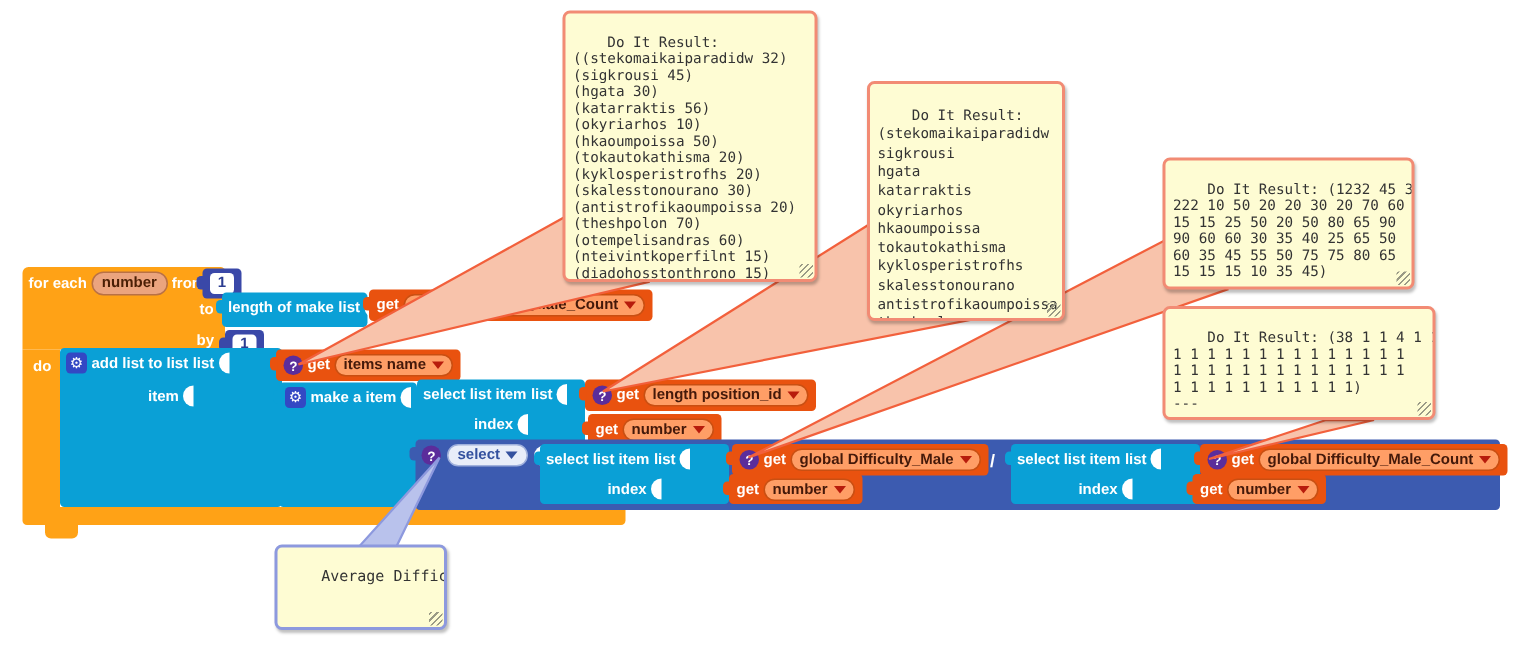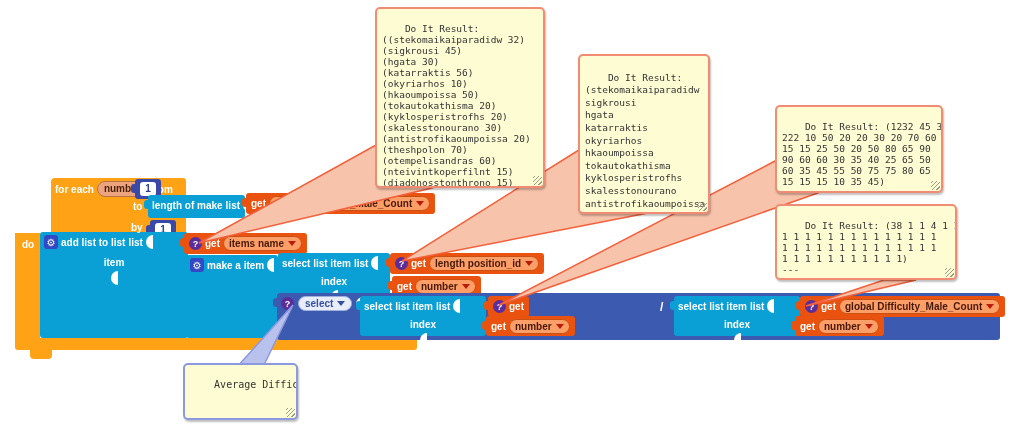--- a/index.html
+++ b/index.html
@@ -6,21 +6,21 @@
   .stage{position:relative;width:1023px;height:431px;background:#fff;overflow:hidden;
          font-family:"Liberation Sans",sans-serif;}
   
   .blk{position:absolute;border-radius:3px;box-sizing:border-box;}
   .control{background:#FFA216;}
   .lists{background:#0AA0D6;}
   .math{background:#3C5BB0;}
   .mathdark{background:#3A48A8;}
   .vars{background:#E9520F;}
   .brow{display:flex;align-items:center;gap:3px;padding:3px 4px;}
-  .brow.right{justify-content:center;flex-direction:column;}
+  .brow.right{justify-content:center;}
   .lbl{color:#fff;font-size:10px;font-weight:bold;white-space:nowrap;}
   .sock{width:7px;height:14px;background:#fff;border-radius:7px 0 0 7px;flex:0 0 auto;}
   .ptab::before{content:"";position:absolute;left:-4px;top:5px;width:5px;height:9px;
                 background:inherit;border-radius:3px 0 0 3px;}
   
   .varfield{background:#EBA47E;border:1px solid #B97145;border-radius:8px;padding:0 6px;
             height:14px;line-height:14px;font-size:10px;font-weight:bold;color:#4A1F05;white-space:nowrap;}
   .getblk{display:inline-flex;align-items:center;gap:3px;padding:0 5px;height:21px;
           border-radius:3px;position:absolute;}
   .getfield{background:#FF9E66;border:1px solid #C94F12;border-radius:8px;padding:1px 5px;
@@ -52,21 +52,21 @@
   .comment{z-index:50;}
   .blk,.getblk,.numblk{z-index:10;}
   .slash{position:absolute;color:#fff;font-size:12px;font-weight:bold;z-index:12;}
   .abslbl{position:absolute;color:#fff;font-size:10px;font-weight:bold;z-index:12;}
 </style>
 </head>
 <body>
 
 <div class="stage">
 
-  <div class="blk control" style="left:15px;top:178px;width:135px;height:55px;border-radius:4px 3px 0 0;margin-left:36px;">
+  <div class="blk control" style="left:15px;top:178px;width:135px;height:55px;border-radius:4px 3px 0 0;">
     <div class="brow">
       <span class="lbl">for each</span>
       <span class="varfield">number</span>
       <span class="lbl">from</span>
     </div>
   </div>
   <span class="abslbl" style="left:133px;top:201px;">to</span>
   <span class="abslbl" style="left:131px;top:222px;">by</span>
   <span class="abslbl" style="left:22px;top:239px;">do</span>
   <div class="blk control" style="left:15px;top:233px;width:25px;height:105px;border-radius:0;"></div>
@@ -185,20 +185,24 @@
     <div class="brow right">
       <span class="lbl">index</span>
       <span class="sock"></span>
     </div>
   </div>
   <div class="getblk vars ptab" style="left:488px;top:296px;">
     <span class="qicon">
         <span>?</span>
       </span>
     <span class="lbl">get</span>
+    <span class="getfield">
+      <span>global Difficulty_Male</span>
+      <span class="dd"></span>
+    </span>
   </div>
   <div class="getblk vars ptab" style="left:486px;top:316px;height:20px;">
     <span class="lbl">get</span>
     <span class="getfield">
       <span>number</span>
       <span class="dd"></span>
     </span>
   </div>
 
   <div class="blk lists ptab" style="left:674px;top:296px;width:126px;height:40px;">

